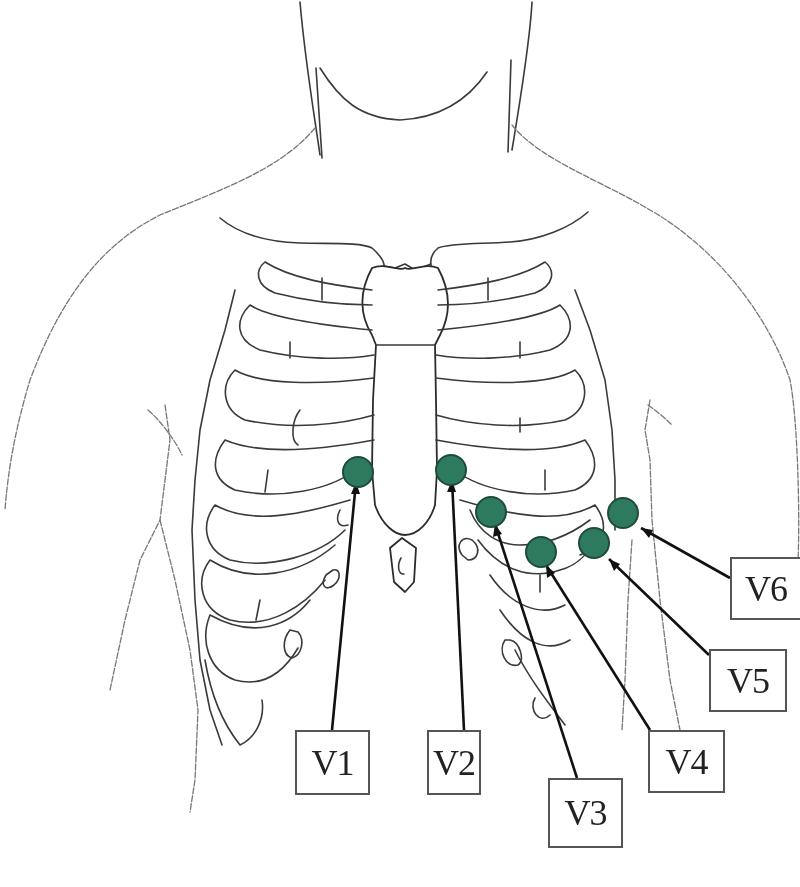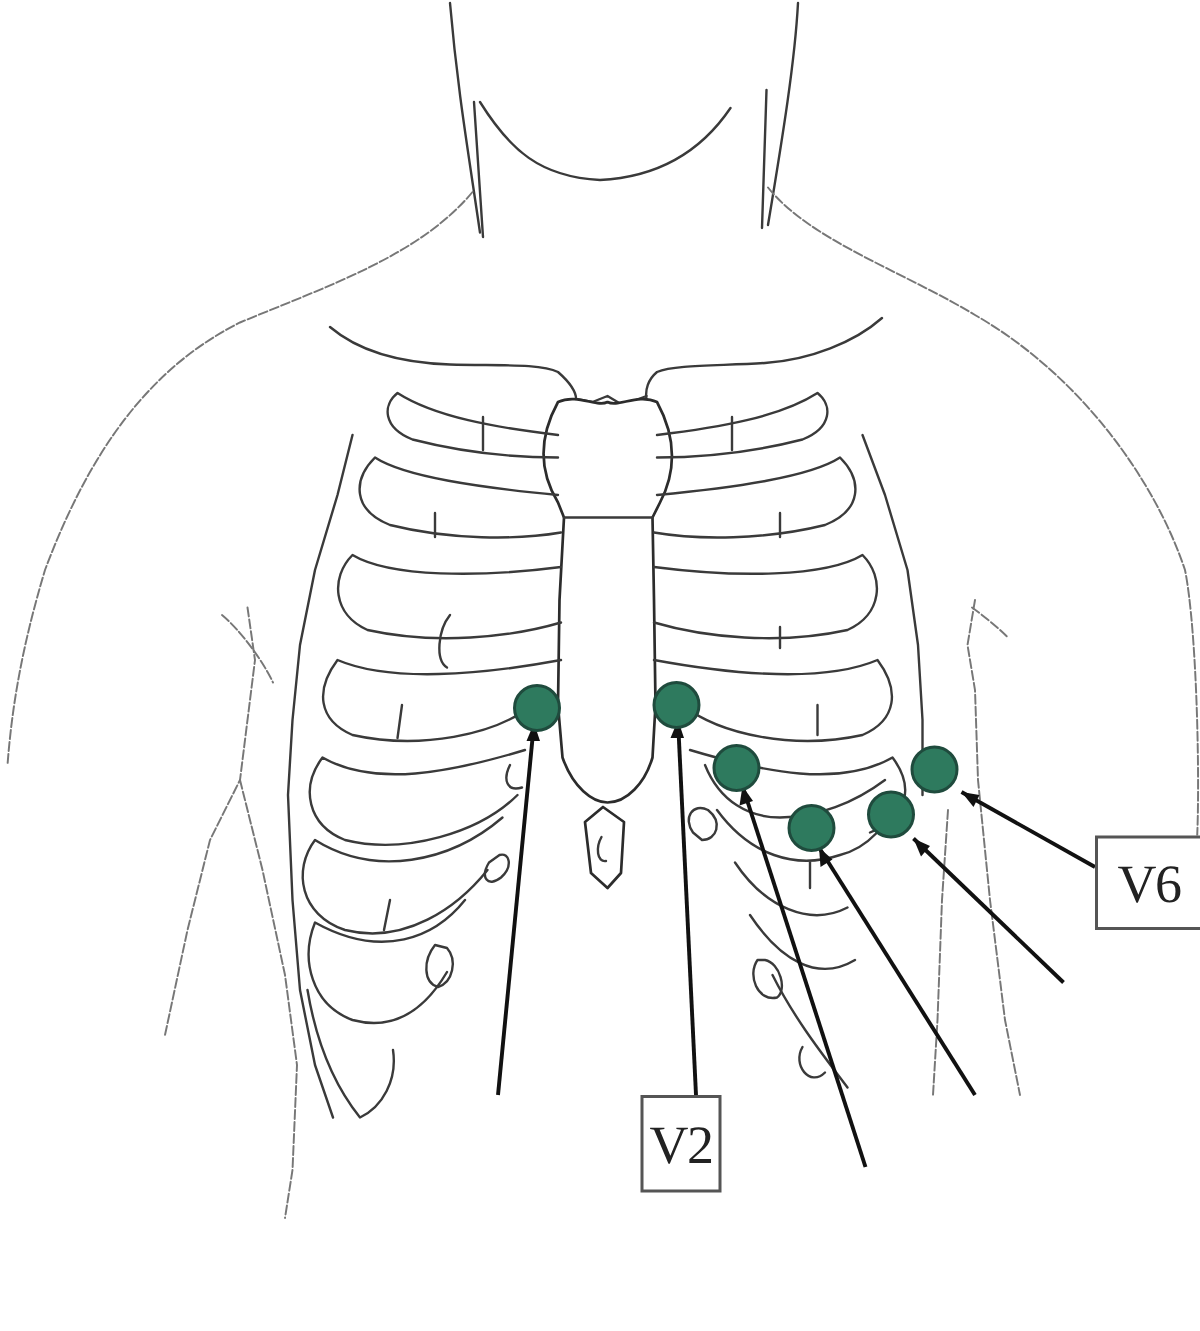--- a/index.html
+++ b/index.html
@@ -118,15 +118,19 @@
     <g>
       <circle class="electrode" cx="358" cy="472" r="15" fill="#2e7a5e"></circle>
       <circle class="electrode" cx="451" cy="470" r="15" fill="#2e7a5e"></circle>
       <circle class="electrode" cx="491" cy="512" r="15" fill="#2e7a5e"></circle>
       <circle class="electrode" cx="541" cy="552" r="15" fill="#2e7a5e"></circle>
       <circle class="electrode" cx="594" cy="543" r="15" fill="#2e7a5e"></circle>
       <circle class="electrode" cx="623" cy="513" r="15" fill="#2e7a5e"></circle>
     </g>
   </svg>
 
+  <div class="label-box" style="left:295px;top:730px;width:75px;height:65px;">V1</div>
   <div class="label-box" style="left:427px;top:730px;width:54px;height:65px;">V2</div>
+  <div class="label-box" style="left:548px;top:778px;width:75px;height:70px;">V3</div>
+  <div class="label-box" style="left:648px;top:730px;width:77px;height:63px;">V4</div>
+  <div class="label-box" style="left:709px;top:649px;width:78px;height:63px;">V5</div>
   <div class="label-box" style="left:730px;top:557px;width:72px;height:63px;">V6</div>
 </div>
 
 </body></html>

